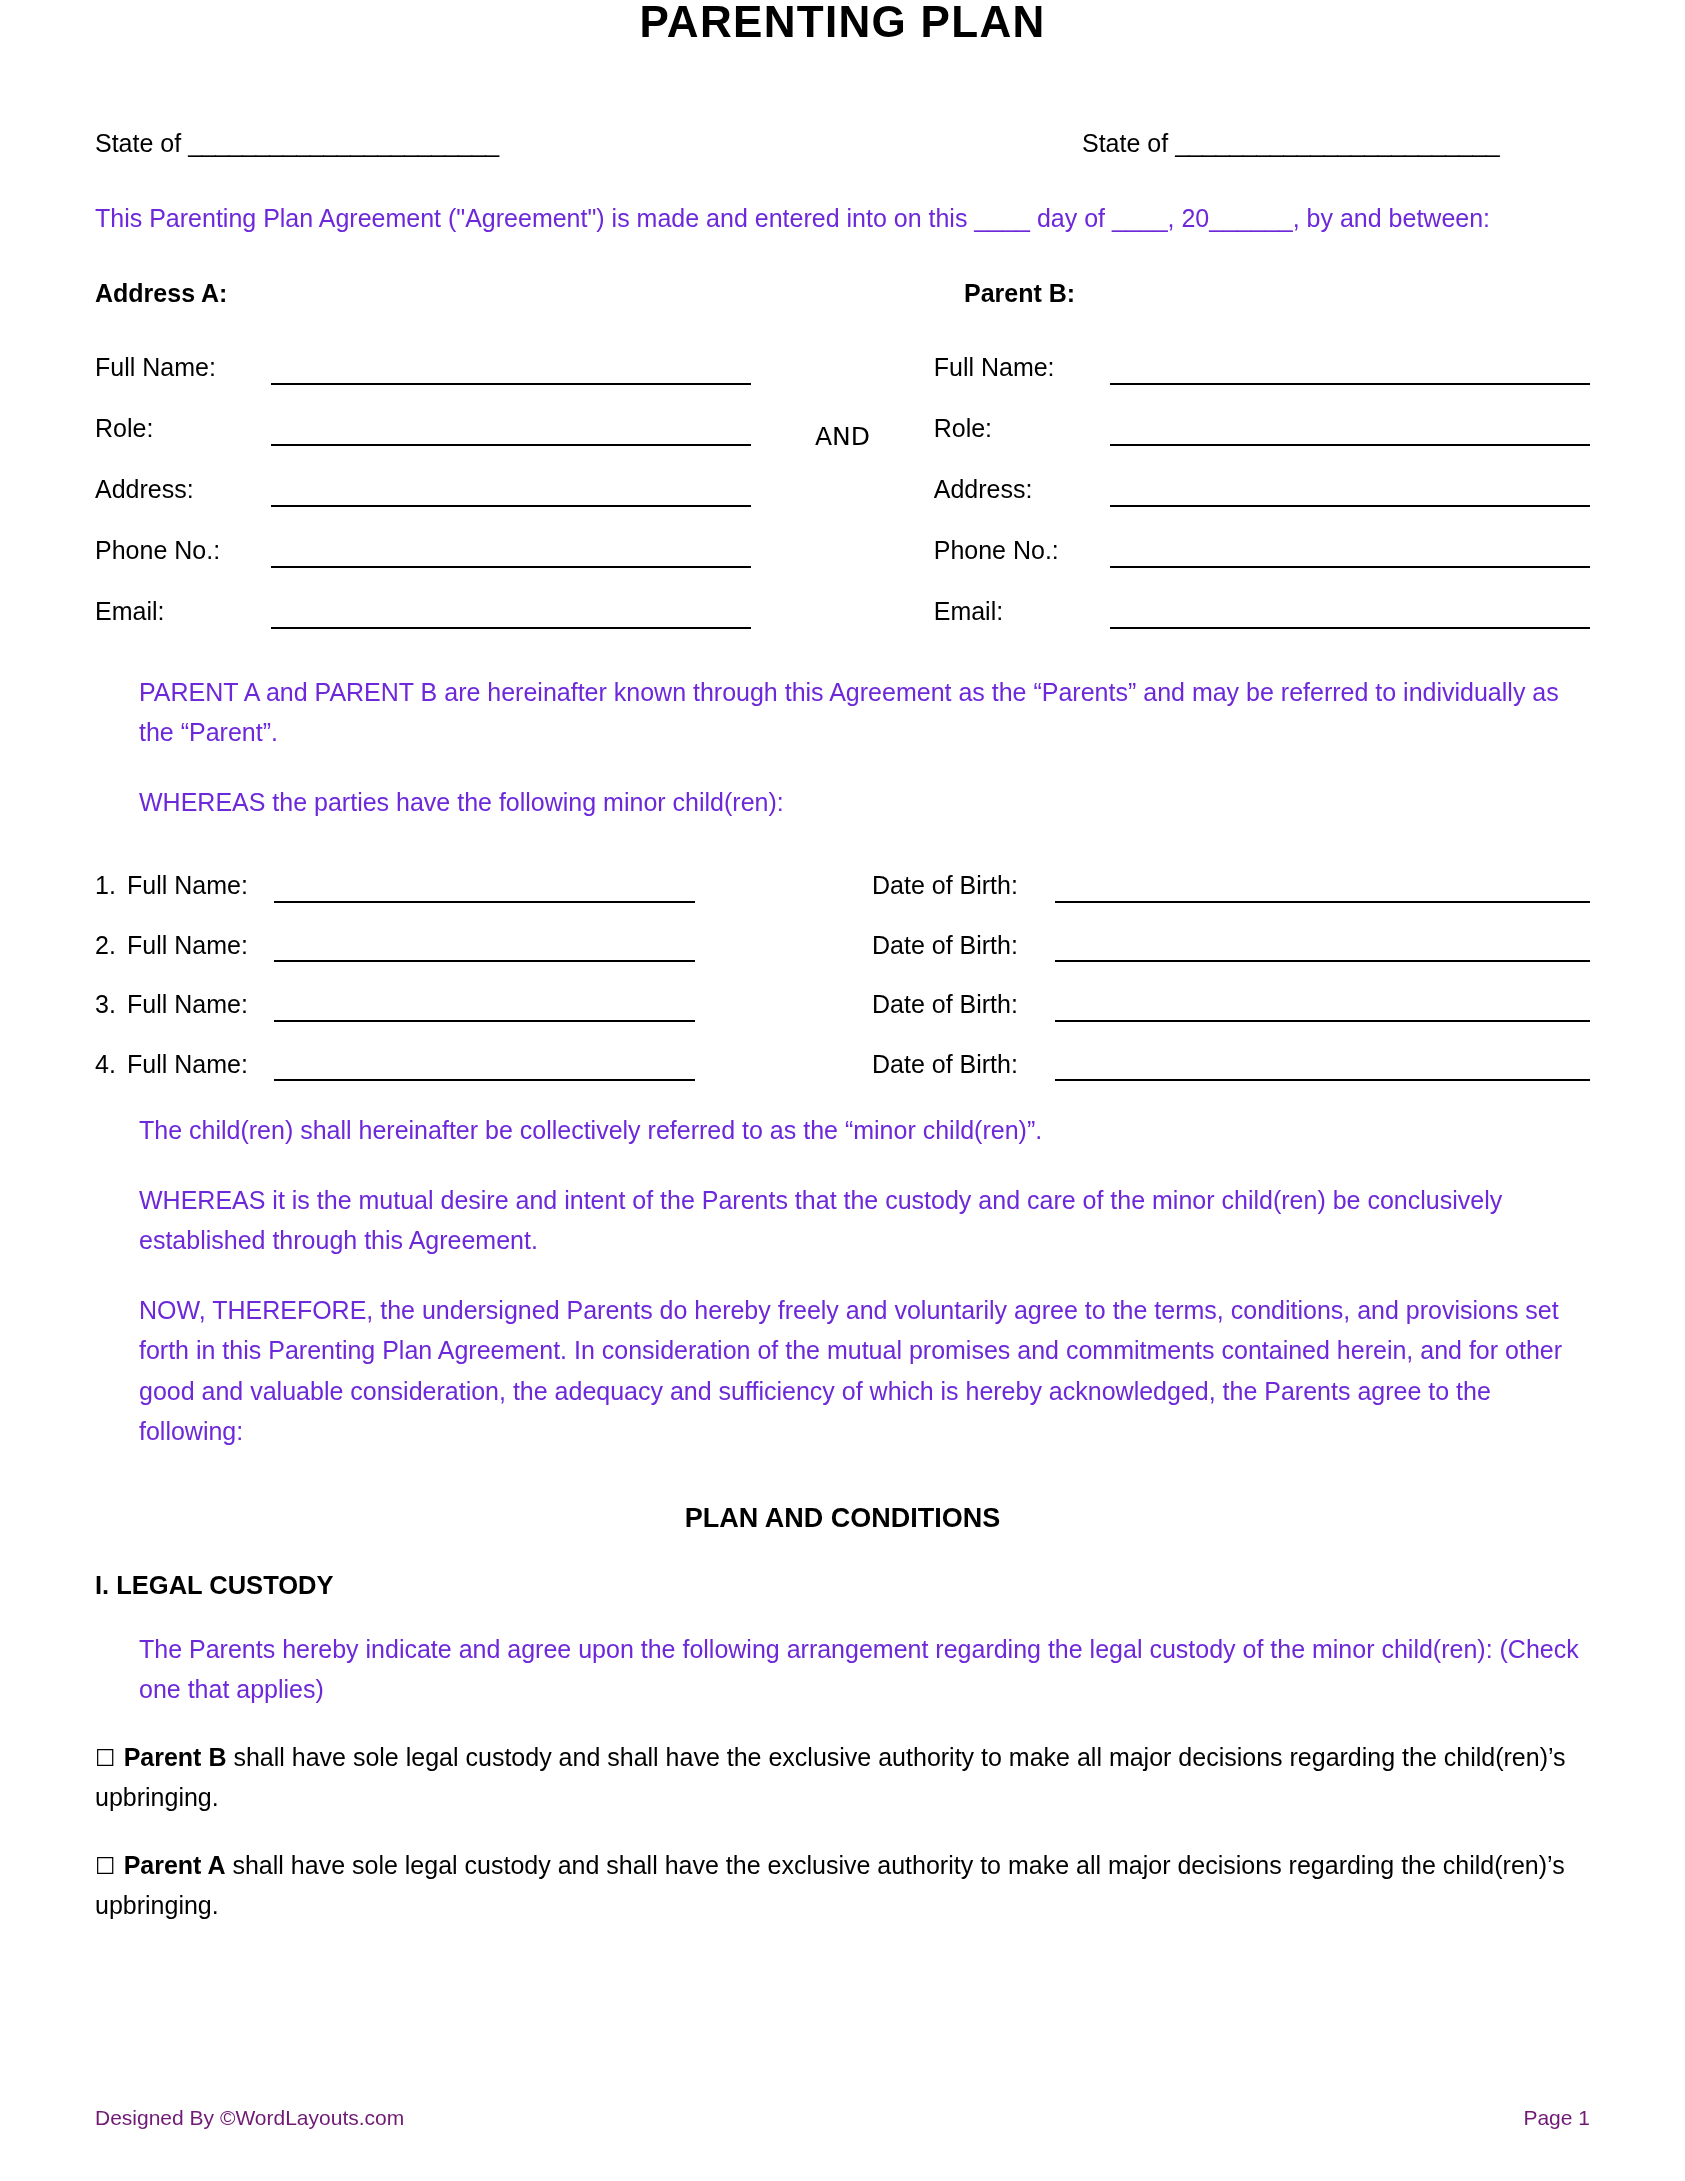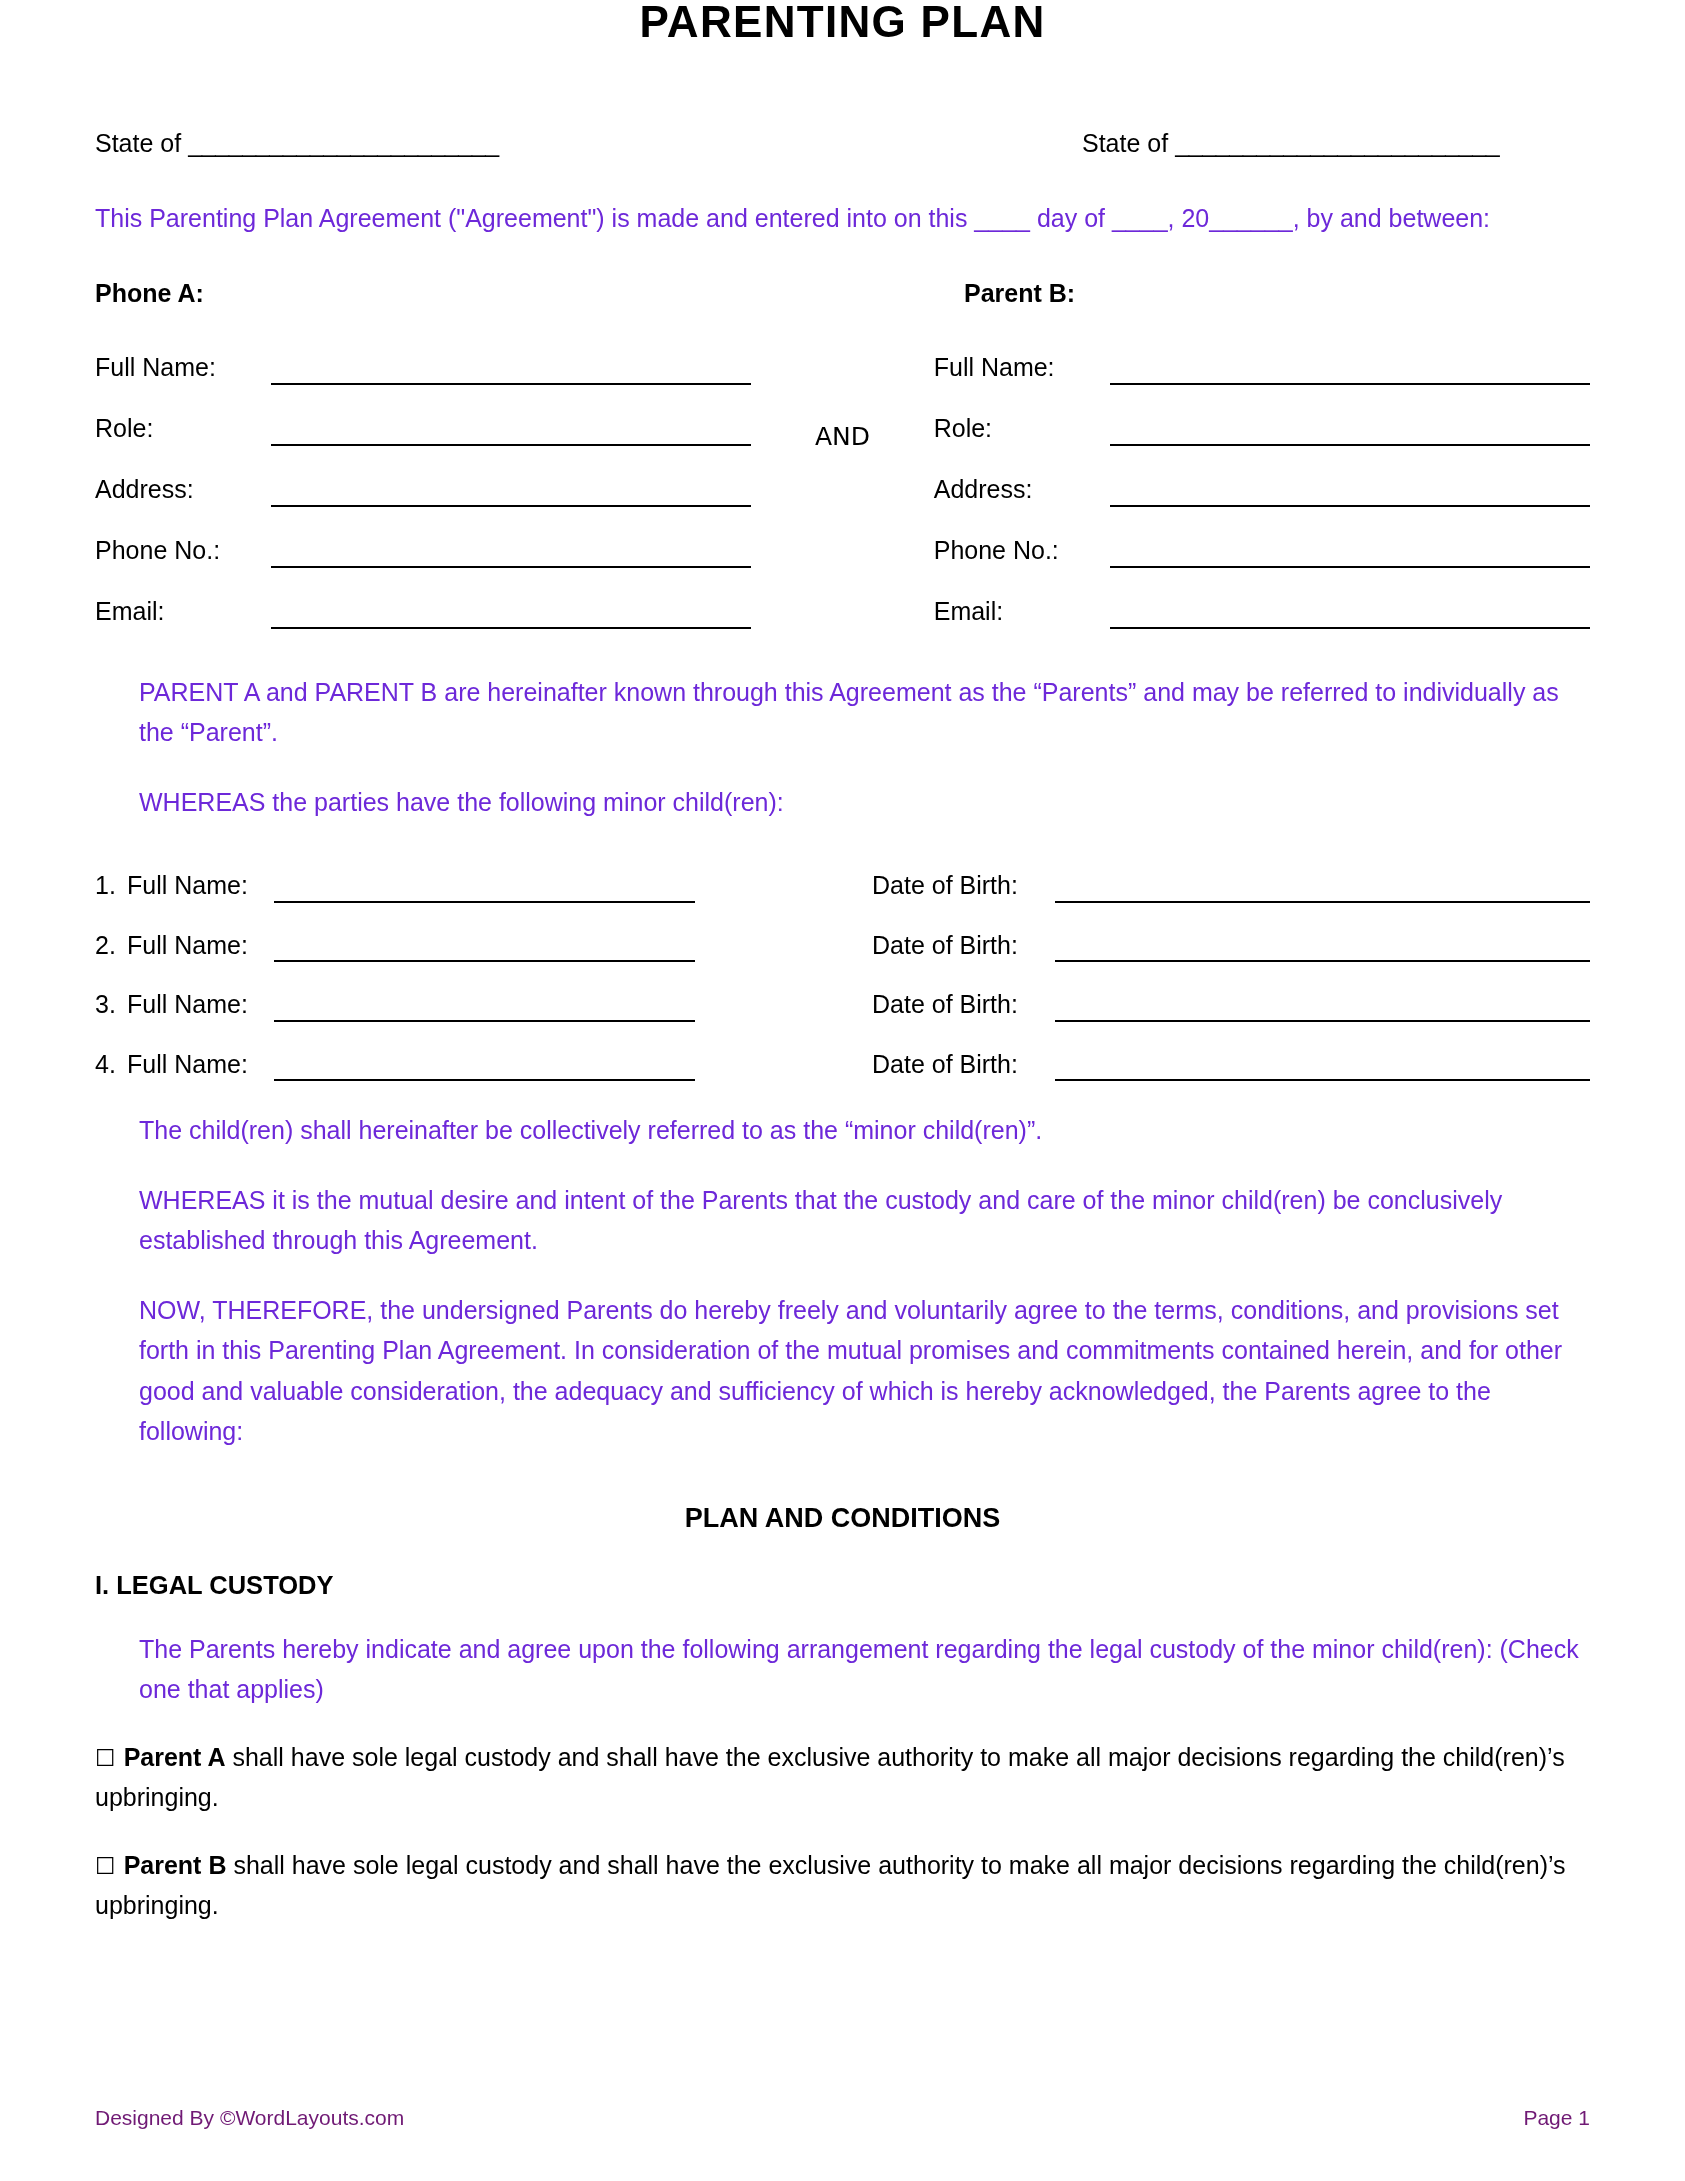--- a/index.html
+++ b/index.html
@@ -211,21 +211,21 @@
       <span class="sc-label">State of</span>
       <span>&nbsp;</span>
       <span class="dashline">________________________</span>
     </div>
   </div>
 
   <p class="body-text intro">This Parenting Plan Agreement ("Agreement") is made and entered into on this ____ day of ____, 20______, by and between:</p>
 
   <div class="parents-wrap">
     <div class="parents-head">
-      <div class="parent-head-a">Phone A:</div>
+      <div class="parent-head-a">Address A:</div>
       <div class="parent-head-b">Parent B:</div>
     </div>
 
     <div class="parents-body">
 
       <div class="parent-col">
         <div class="field-row">
           <span class="field-label">Full Name:</span>
           <span class="field-rule"></span>
         </div>
@@ -324,25 +324,25 @@
   <p class="body-text para">WHEREAS it is the mutual desire and intent of the Parents that the custody and care of the minor child(ren) be conclusively established through this Agreement.</p>
   <p class="body-text para">NOW, THEREFORE, the undersigned Parents do hereby freely and voluntarily agree to the terms, conditions, and provisions set forth in this Parenting Plan Agreement. In consideration of the mutual promises and commitments contained herein, and for other good and valuable consideration, the adequacy and sufficiency of which is hereby acknowledged, the Parents agree to the following:</p>
 
   <h2 class="section-title">PLAN AND CONDITIONS</h2>
 
   <h3 class="sub-heading">I. LEGAL CUSTODY</h3>
 
   <p class="body-text para">The Parents hereby indicate and agree upon the following arrangement regarding the legal custody of the minor child(ren): (Check one that applies)</p>
 
   <div class="check-item">
+    <span class="checkbox-glyph">☐</span><span class="strong">Parent B</span><span> shall have sole legal custody and shall have the exclusive authority to make all major decisions regarding the child(ren)’s upbringing.</span>
+  </div>
+
+  <div class="check-item">
     <span class="checkbox-glyph">☐</span><span class="strong">Parent A</span><span> shall have sole legal custody and shall have the exclusive authority to make all major decisions regarding the child(ren)’s upbringing.</span>
-  </div>
-
-  <div class="check-item">
-    <span class="checkbox-glyph">☐</span><span class="strong">Parent B</span><span> shall have sole legal custody and shall have the exclusive authority to make all major decisions regarding the child(ren)’s upbringing.</span>
   </div>
 
   <div class="footer">
     <span>Designed By ©WordLayouts.com</span>
     <span>Page 1</span>
   </div>
 
 </div>
 
 

